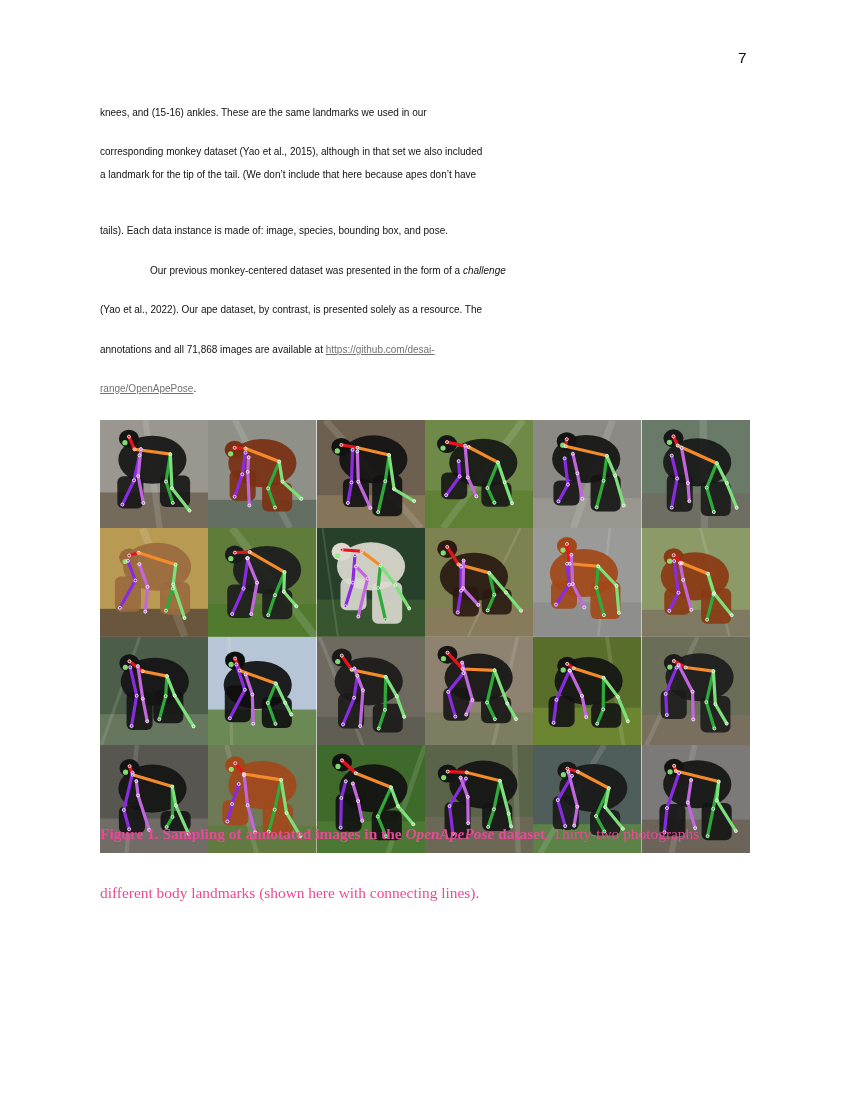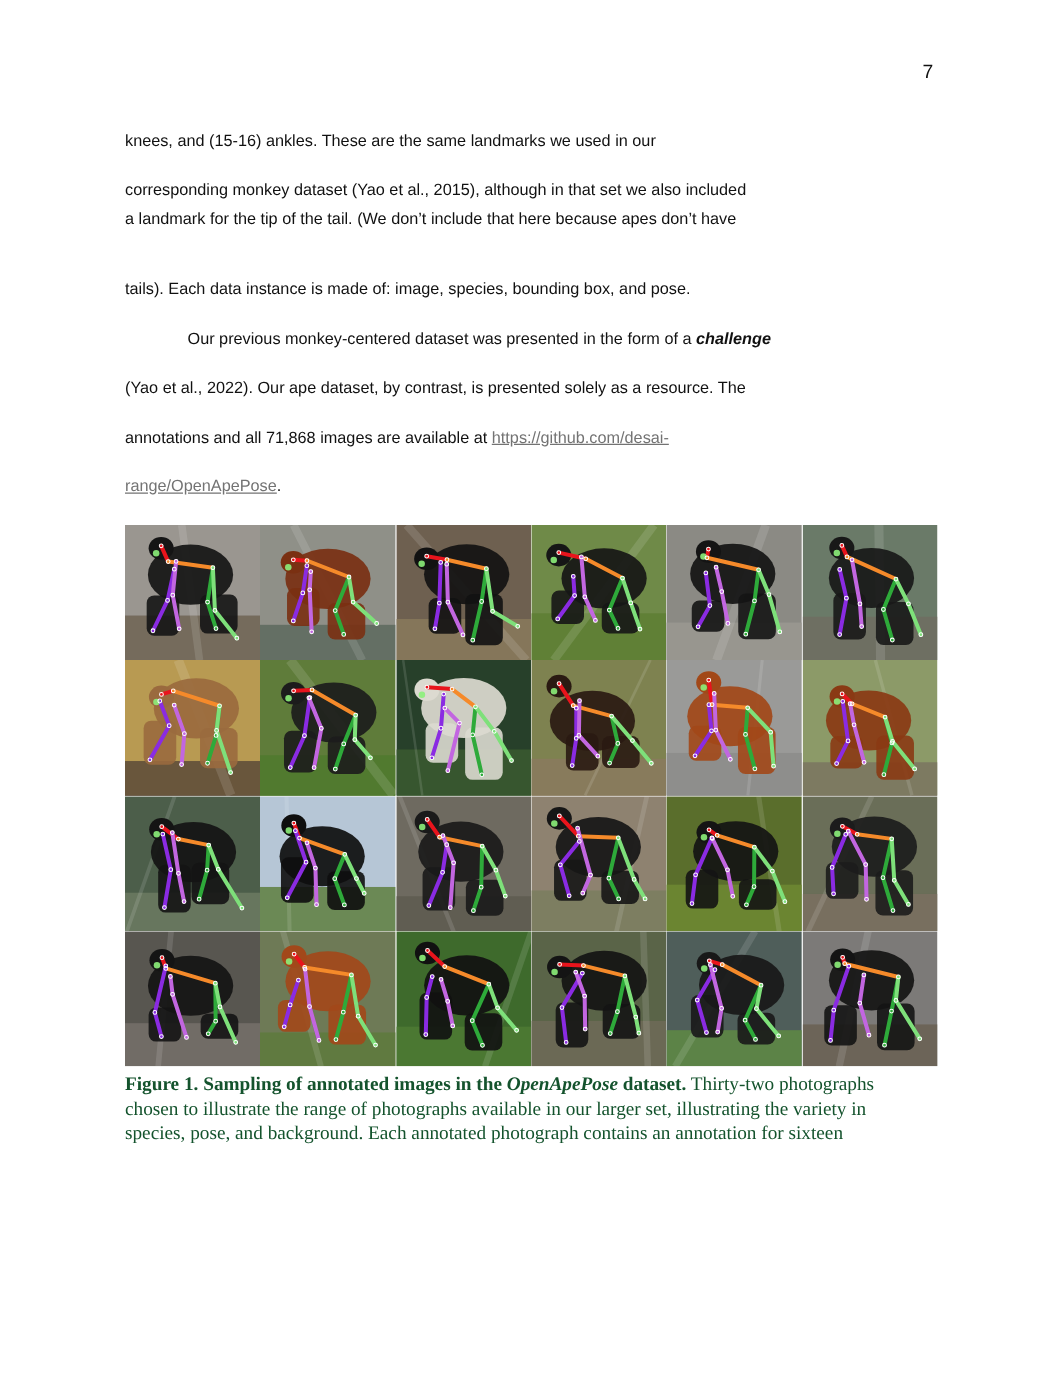--- a/index.html
+++ b/index.html
@@ -3,34 +3,34 @@
 <meta charset="utf-8">
 <style>
   html, body { margin: 0; padding: 0; background: #ffffff; }
   body { width: 850px; height: 1100px; position: relative; overflow: hidden; }
   .page-number {
     position: absolute; top: 49px; left: 738px;
     font-family: "Liberation Sans", sans-serif; font-size: 15.5px; color: #111;
   }
   .body-text {
     position: absolute; left: 100px; width: 650px;
-    font-family: "Liberation Sans", sans-serif; font-size: 13px; color: #111;
+    font-family: "Liberation Sans", sans-serif; font-size: 10px; color: #111;
     white-space: nowrap; line-height: 18px;
   }
   .body-text a { color: #737373; text-decoration: underline; }
-  .body-text em { font-style: italic; font-weight: bold; }
+  .body-text em { font-style: italic; }
   .figure-grid {
     position: absolute; left: 100px; top: 420px; width: 650px; height: 433px;
     display: grid; grid-template-columns: repeat(6, 1fr); grid-template-rows: repeat(4, 1fr);
   }
   .cell { position: relative; overflow: hidden; }
   .cell svg { position: absolute; left: 0; top: 0; width: 100%; height: 100%; }
   .caption {
-    position: absolute; left: 100px; top: 858px; width: 655px;
-    font-family: "Liberation Serif", serif; font-size: 15.4px; line-height: 19.5px; color: #14532d;
+    position: absolute; left: 100px; top: 824px; width: 655px;
+    font-family: "Liberation Serif", serif; font-size: 15.4px; line-height: 19.5px; color: #ec4899;
   }
   .caption b { font-weight: bold; }
   .caption i { font-style: italic; }
 </style>
 </head>
 <body>
 
 <div class="page-number">7</div>
 
 <div class="body-text" style="top:104px">knees, and (15-16) ankles. These are the same landmarks we used in our</div>
@@ -887,15 +887,16 @@
         <circle cx="70.99374142661179" cy="63.74750514403292" r="1.5" fill="none" stroke="#ffffff" stroke-width="0.8"></circle>
         <circle cx="74.50384087791495" cy="55.18250171467764" r="1.5" fill="none" stroke="#ffffff" stroke-width="0.8"></circle>
         <circle cx="65.40694444444445" cy="90.94877400548697" r="1.5" fill="none" stroke="#ffffff" stroke-width="0.8"></circle>
         <circle cx="93.50552126200274" cy="85.81175411522634" r="1.5" fill="none" stroke="#ffffff" stroke-width="0.8"></circle>
     </svg>
     </div>
   </div>
 
 <div class="caption">
   <b><span>Figure 1. Sampling of annotated images in the </span><i>OpenApePose</i><span> dataset.</span></b><span> Thirty-two photographs</span><br>
-  <span>chosen to illustrate the range of photographs available in our larger set, illustrating the variety in</span><br>
-  <span>species, pose, and background. Each annotated photograph contains an annotation for sixteen</span><br>
+  <br>
+  <br>
+  <span>different body landmarks (shown here with connecting lines).</span>
 </div>
 
 </body></html>

